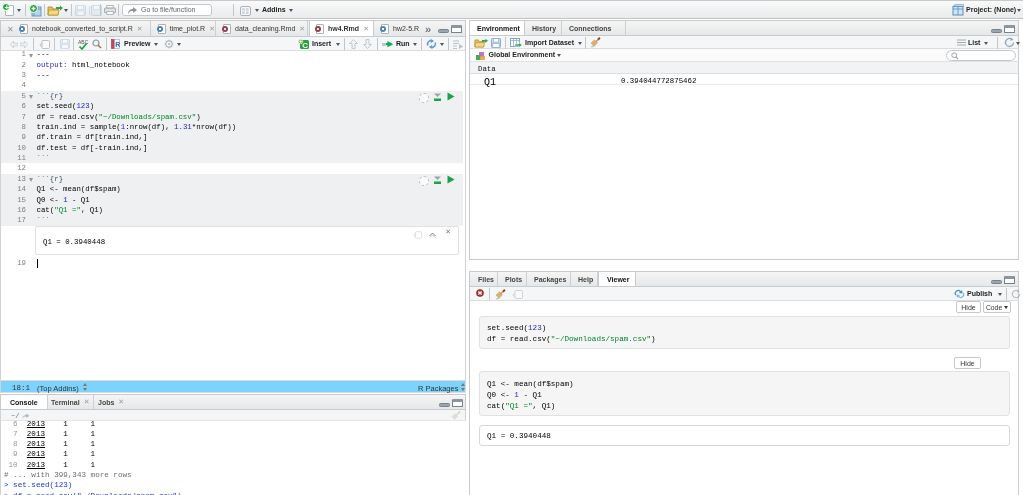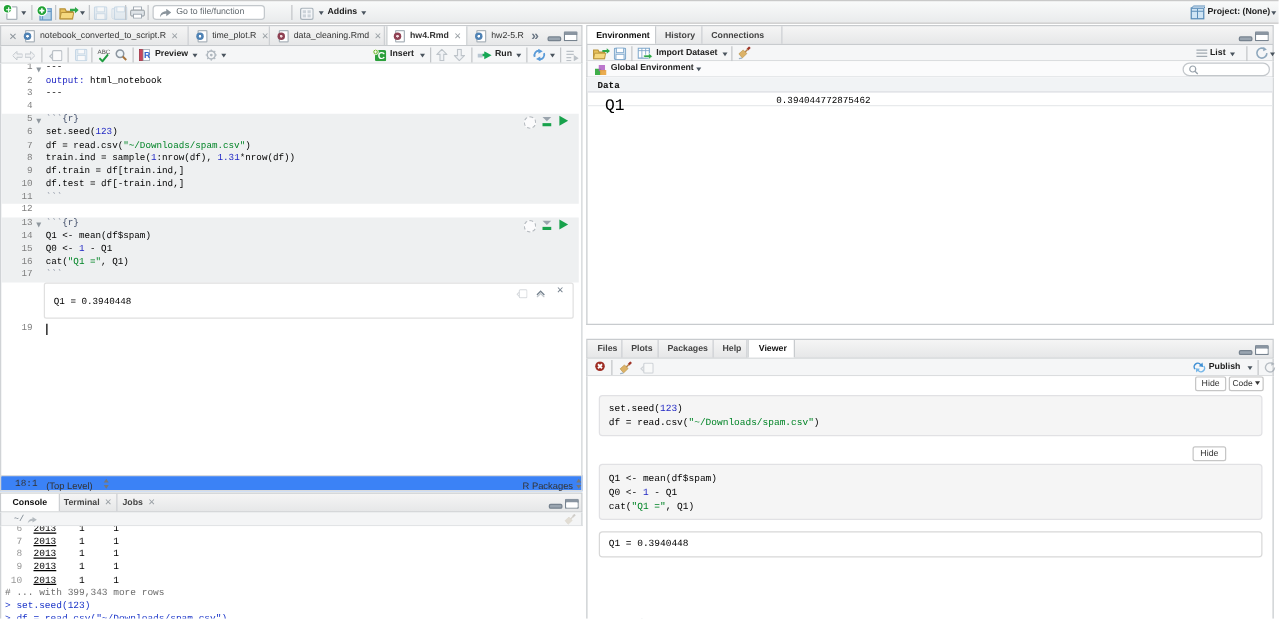--- a/index.html
+++ b/index.html
@@ -298,23 +298,23 @@
           <path d="M0.5 4 L3.5 1 L6.5 4" fill="none" stroke="#76828e" stroke-width="1"></path>
           <path d="M0.5 5.8 L3.5 2.8 L6.5 5.8" fill="none" stroke="#9aa3ac" stroke-width="0.9" opacity="0.6"></path>
         </svg>
     <span class="abs" style="right:7px;top:1.5px;color:#76828e;font-size:7px;">✕</span>
   </div>
 
   <pre class="abs" style="left:0;top:207.2px;width:25px;text-align:right;font-size:7.4px;line-height:10.375px;color:#7f7f7f;">19</pre>
   <span class="abs" style="left:36px;top:207.5px;width:1px;height:9px;background:#000;"></span>
 </div>
 
-<div class="abs" style="left:0;top:380px;width:466px;height:13px;background:#3b82f6;border:1px solid #d9dbdd;border-left:1px solid #d0d3d6;">
+<div class="abs" style="left:0;top:380px;width:466px;height:13px;background:#7dd3fc;border:1px solid #d9dbdd;border-left:1px solid #d0d3d6;">
   <span class="mono abs" style="left:11px;top:2.5px;font-size:7.5px;color:#333;">18:1</span>
-  <span class="abs" style="left:36px;top:2.5px;font-size:7.5px;color:#333;">(Top Level)</span>
+  <span class="abs" style="left:36px;top:2.5px;font-size:7.5px;color:#333;">(Top Addins)</span>
   <span class="abs updn" style="left:82px;top:2px;"></span>
   <span class="abs" style="left:417px;top:2.5px;font-size:7.5px;color:#333;">R Packages</span>
   <span class="abs updn" style="left:460px;top:2px;"></span>
 </div>
 
 <div class="tabbar" style="left:0;top:394px;width:466px;height:16px;">
   <div class="tab" style="left:0;width:47px;background:#fff;border-right:1px solid #cdd0d3;">
     <span class="tlabel" style="font-weight:bold;margin-left:9px;color:#111;">Console</span>
   </div>
   <div class="tab" style="left:47px;width:46px;border-right:1px solid #cdd0d3;">
@@ -410,24 +410,24 @@
   <span class="abs" style="left:18.5px;top:2px;font-size:7px;font-weight:bold;color:#222;">Global Environment</span>
   <span class="caret abs" style="left:87px;top:5px;"></span>
   <span class="abs" style="left:476px;top:1px;width:70px;height:11px;background:#fff;border:1px solid #c3c7cb;border-radius:6px;"></span>
   <svg class="abs" style="left:481px;top:3px;" width="8" height="8" viewBox="0 0 10 10">
         <circle cx="4" cy="4" r="3" fill="none" stroke="#98a2ab" stroke-width="1.2"></circle>
         <path d="M6.2 6.2 L9 9" stroke="#98a2ab" stroke-width="1.4"></path>
       </svg>
 </div>
 <div class="abs" style="left:469px;top:62px;width:550px;height:198px;background:#fff;border-left:1px solid #c8cbce;border-right:1px solid #c8cbce;border-bottom:1px solid #c8cbce;">
   <div style="height:12px;background:#f1f3f5;border-bottom:1px solid #dde0e3;position:relative;">
-    <span class="mono abs" style="left:8px;top:3px;font-size:7.4px;font-weight:bold;color:#111;">Data</span>
+    <span class="mono abs" style="left:8px;top:3px;font-size:7.4px;font-weight:normal;color:#111;">Data</span>
   </div>
   <div style="height:11px;border-bottom:1px solid #e8eaec;position:relative;">
-    <span class="mono abs" style="left:14px;top:3px;font-size:13px;color:#000;">Q1</span>
+    <span class="mono abs" style="left:14px;top:3px;font-size:10px;color:#000;">Q1</span>
     <span class="mono abs" style="left:151px;top:3px;font-size:7.4px;color:#000;">0.394044772875462</span>
   </div>
 </div>
 
 <div class="tabbar" style="left:469px;top:271px;width:550px;height:16px;">
   <div class="tab" style="left:0;width:28px;border-right:1px solid #cdd0d3;">
     <span class="tlabel" style="font-weight:bold;margin-left:8px;color:#444;">Files</span>
   </div>
   <div class="tab" style="left:28px;width:29px;border-right:1px solid #cdd0d3;">
     <span class="tlabel" style="font-weight:bold;margin-left:7px;color:#444;">Plots</span>

